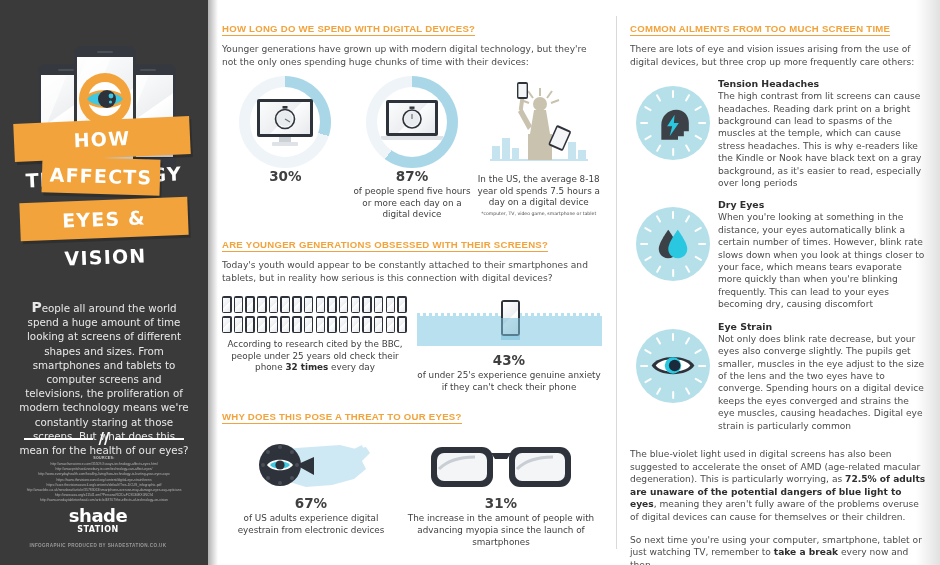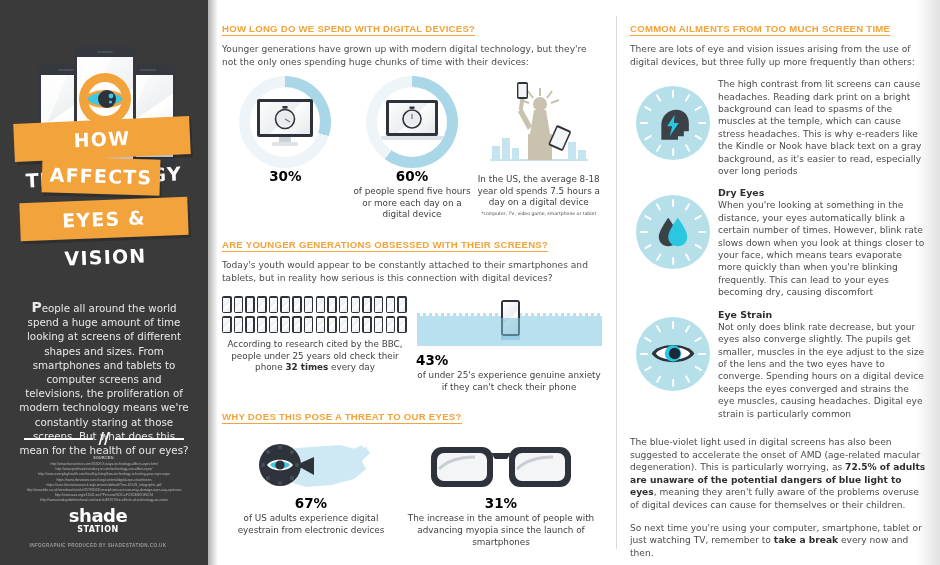--- a/index.html
+++ b/index.html
@@ -173,22 +173,22 @@
     font-family: "DejaVu Sans", sans-serif;
     color: #3f3f3f;
     font-size: 8.8px;
     line-height: 11.6px;
     text-align: center;
   }
   .stat-num {
     font-family: "DejaVu Sans", sans-serif;
     font-weight: bold;
     font-size: 13.5px;
-    color: #000000;
-    text-align: left;
+    color: #404040;
+    text-align: center;
     display:block;
     margin-bottom: 2px;
   }
   .footnote {
     font-size: 4.6px; color:#4b4b4b; text-align:center; margin-top:2px;
     font-family:"DejaVu Sans",sans-serif;
   }
   b.em { font-weight: bold; color:#2e2e2e; }
 
   
@@ -384,21 +384,21 @@
                       <circle cx="0" cy="0" r="7.2" fill="#e9ecef"></circle>
                       <line x1="0" y1="0" x2="0" y2="-5" stroke="#6d757d" stroke-width="1.2"></line>
                     </g>
                   </svg>
                 </div>
                   </div>
                 <div class="base"></div>
               </div>
             </div>
           </div>
-          <span class="stat-num">60%</span>
+          <span class="stat-num">87%</span>
           <div class="stat-caption">of people spend five hours or more each day on a digital device</div>
         </div>
 
         <div>
           <div style="width:110px;height:96px;position:relative">
             <svg viewBox="0 0 110 96" style="width:110px;height:96px">
               <g fill="#c6e4f0">
                 <rect x="8" y="70" width="8" height="14"></rect>
                 <rect x="18" y="62" width="8" height="22"></rect>
                 <rect x="28" y="72" width="7" height="12"></rect>
@@ -600,21 +600,21 @@
             </svg>
             <span class="stat-num">31%</span>
             <div class="stat-caption">The increase in the amount of people with advancing myopia since the launch of smartphones</div>
           </div>
         </div>
       </div>
     </div>
 
     <div class="col col-right">
       <h2 class="sec">COMMON AILMENTS FROM TOO MUCH SCREEN TIME</h2>
-      <p class="body">There are lots of eye and vision issues arising from the use of digital devices, but three fully up more frequently than others:</p>
+      <p class="body">There are lots of eye and vision issues arising from the use of digital devices, but three crop up more frequently care others:</p>
 
       
       <div class="ailment">
         <div class="ico-col">
           <div class="ico-circle rays">
             <svg viewBox="0 0 48 48" style="width:40px;height:40px">
               <path d="M10 44 L10 26 C10 16, 18 8, 28 8 C37 8, 43 15, 43 24 L43 34 L37 34 L37 40 L30 40 L30 44 Z" fill="#3c4047"></path>
               <path d="M26 14 L17 28 L23 28 L20 40 L31 24 L25 24 Z" fill="#29c7e0"></path>
             </svg>
           <span class="ray" style="transform: rotate(0deg);"></span>
@@ -625,20 +625,21 @@
               <span class="ray" style="transform: rotate(150deg);"></span>
               <span class="ray" style="transform: rotate(180deg);"></span>
               <span class="ray" style="transform: rotate(210deg);"></span>
               <span class="ray" style="transform: rotate(240deg);"></span>
               <span class="ray" style="transform: rotate(270deg);"></span>
               <span class="ray" style="transform: rotate(300deg);"></span>
               <span class="ray" style="transform: rotate(330deg);"></span>
             </div>
         </div>
         <div class="txt-col">
+          <h3>Tension Headaches</h3>
           <p>The high contrast from lit screens can cause headaches. Reading dark print on a bright background can lead to spasms of the muscles at the temple, which can cause stress headaches. This is why e-readers like the Kindle or Nook have black text on a gray background, as it's easier to read, especially over long periods</p>
         </div>
       </div>
 
       
       <div class="ailment">
         <div class="ico-col">
           <div class="ico-circle rays">
             <svg viewBox="0 0 48 48" style="width:38px;height:38px">
               <path d="M18 6 C18 6, 6 22, 6 30 C6 37, 11 42, 18 42 C25 42, 30 37, 30 30 C30 22, 18 6, 18 6 Z" fill="#3c4047"></path>

